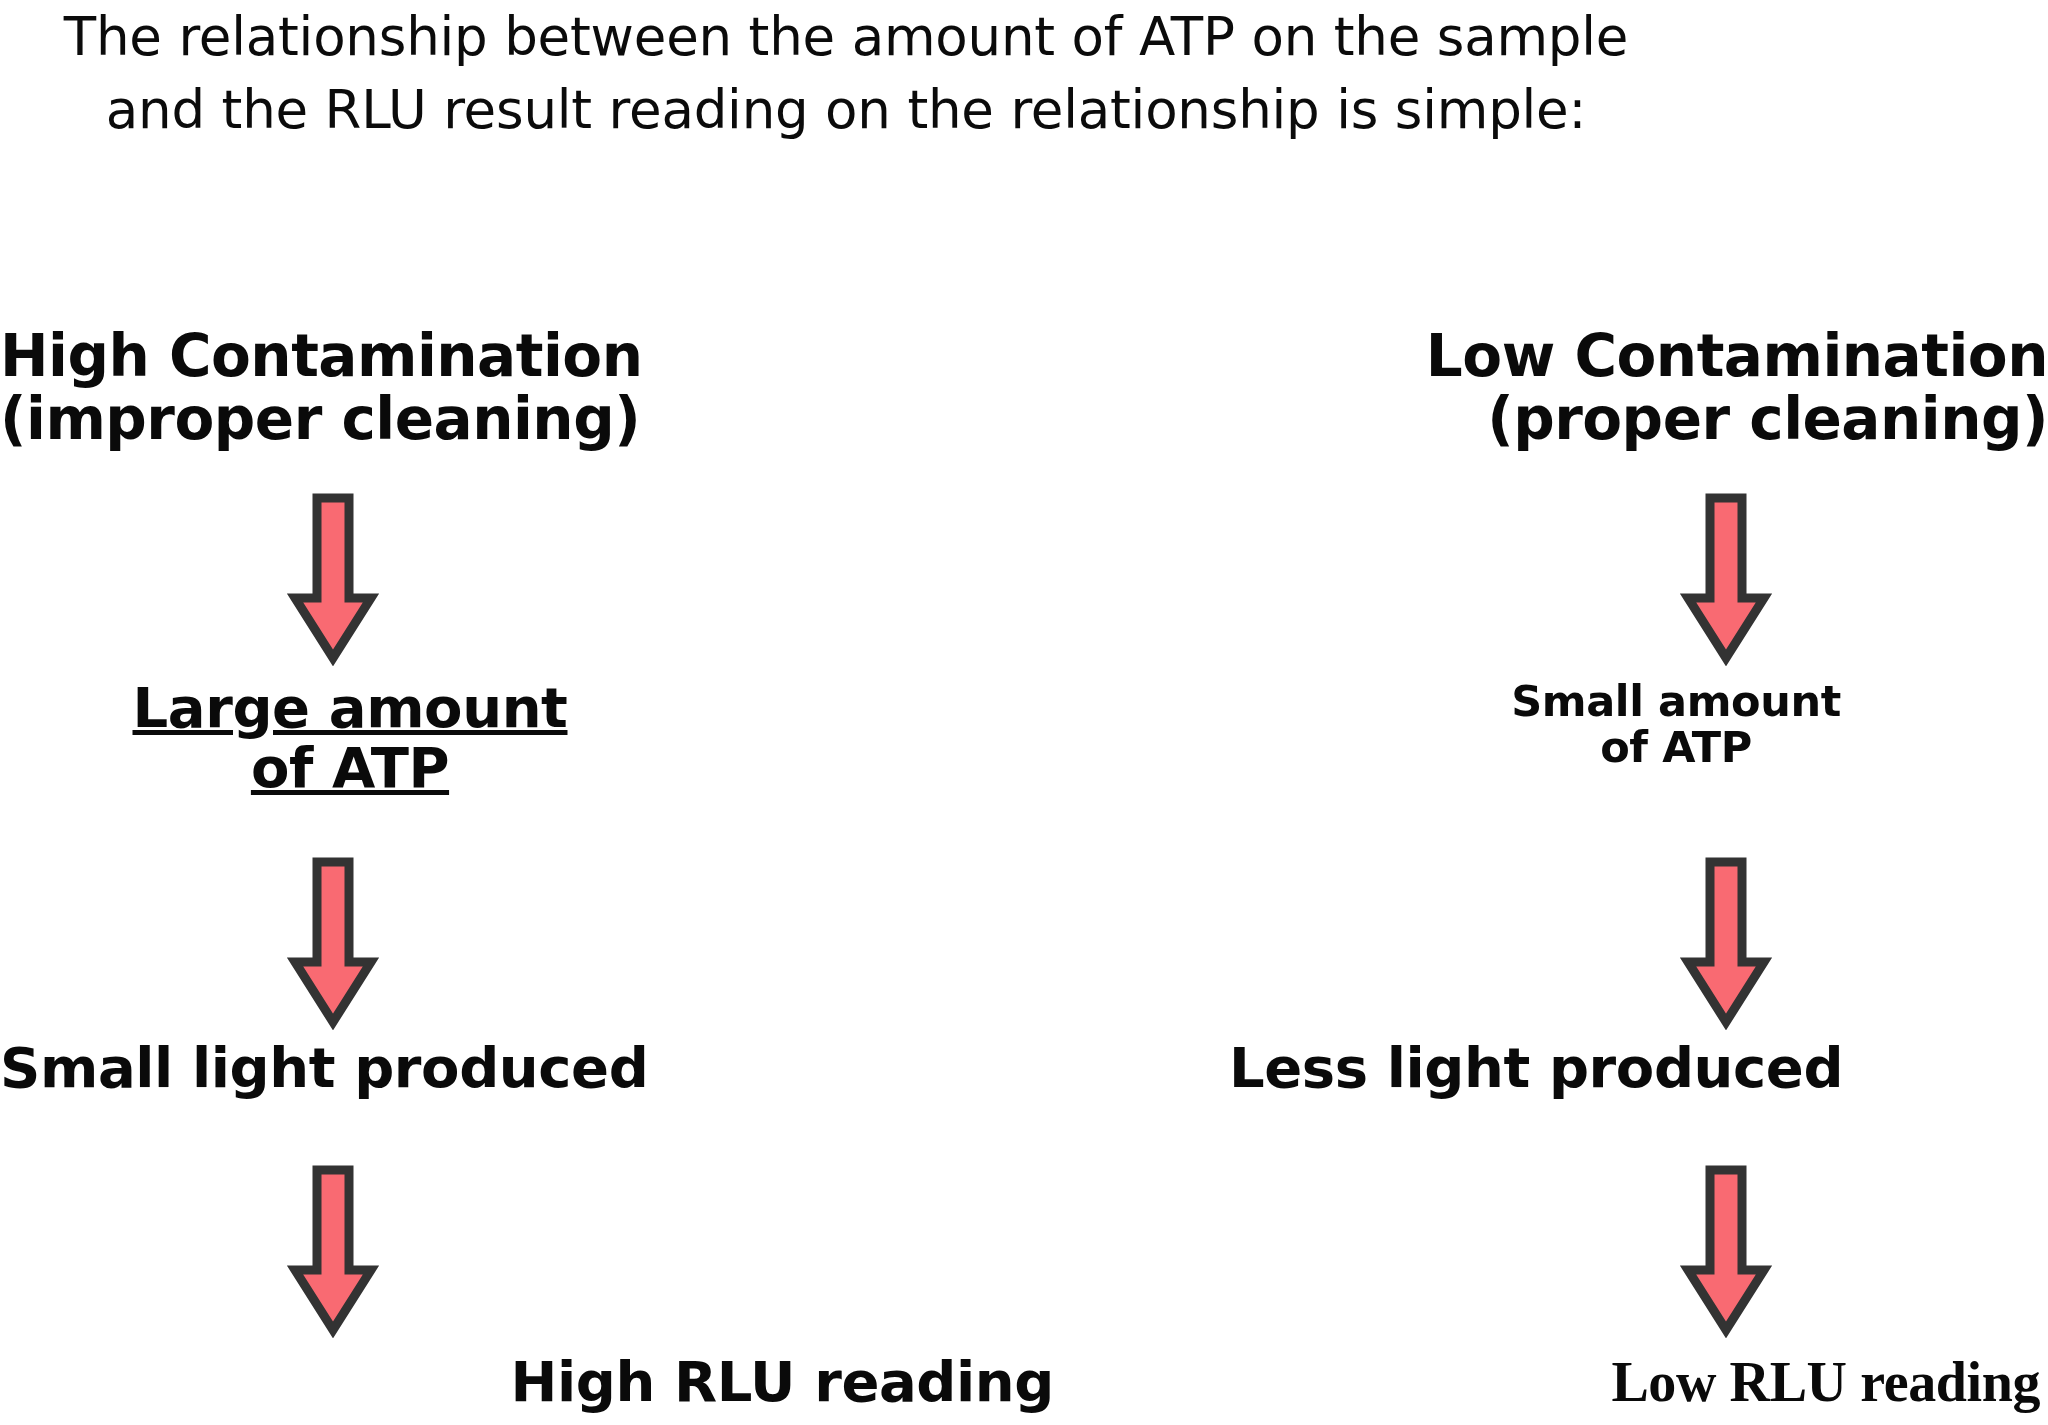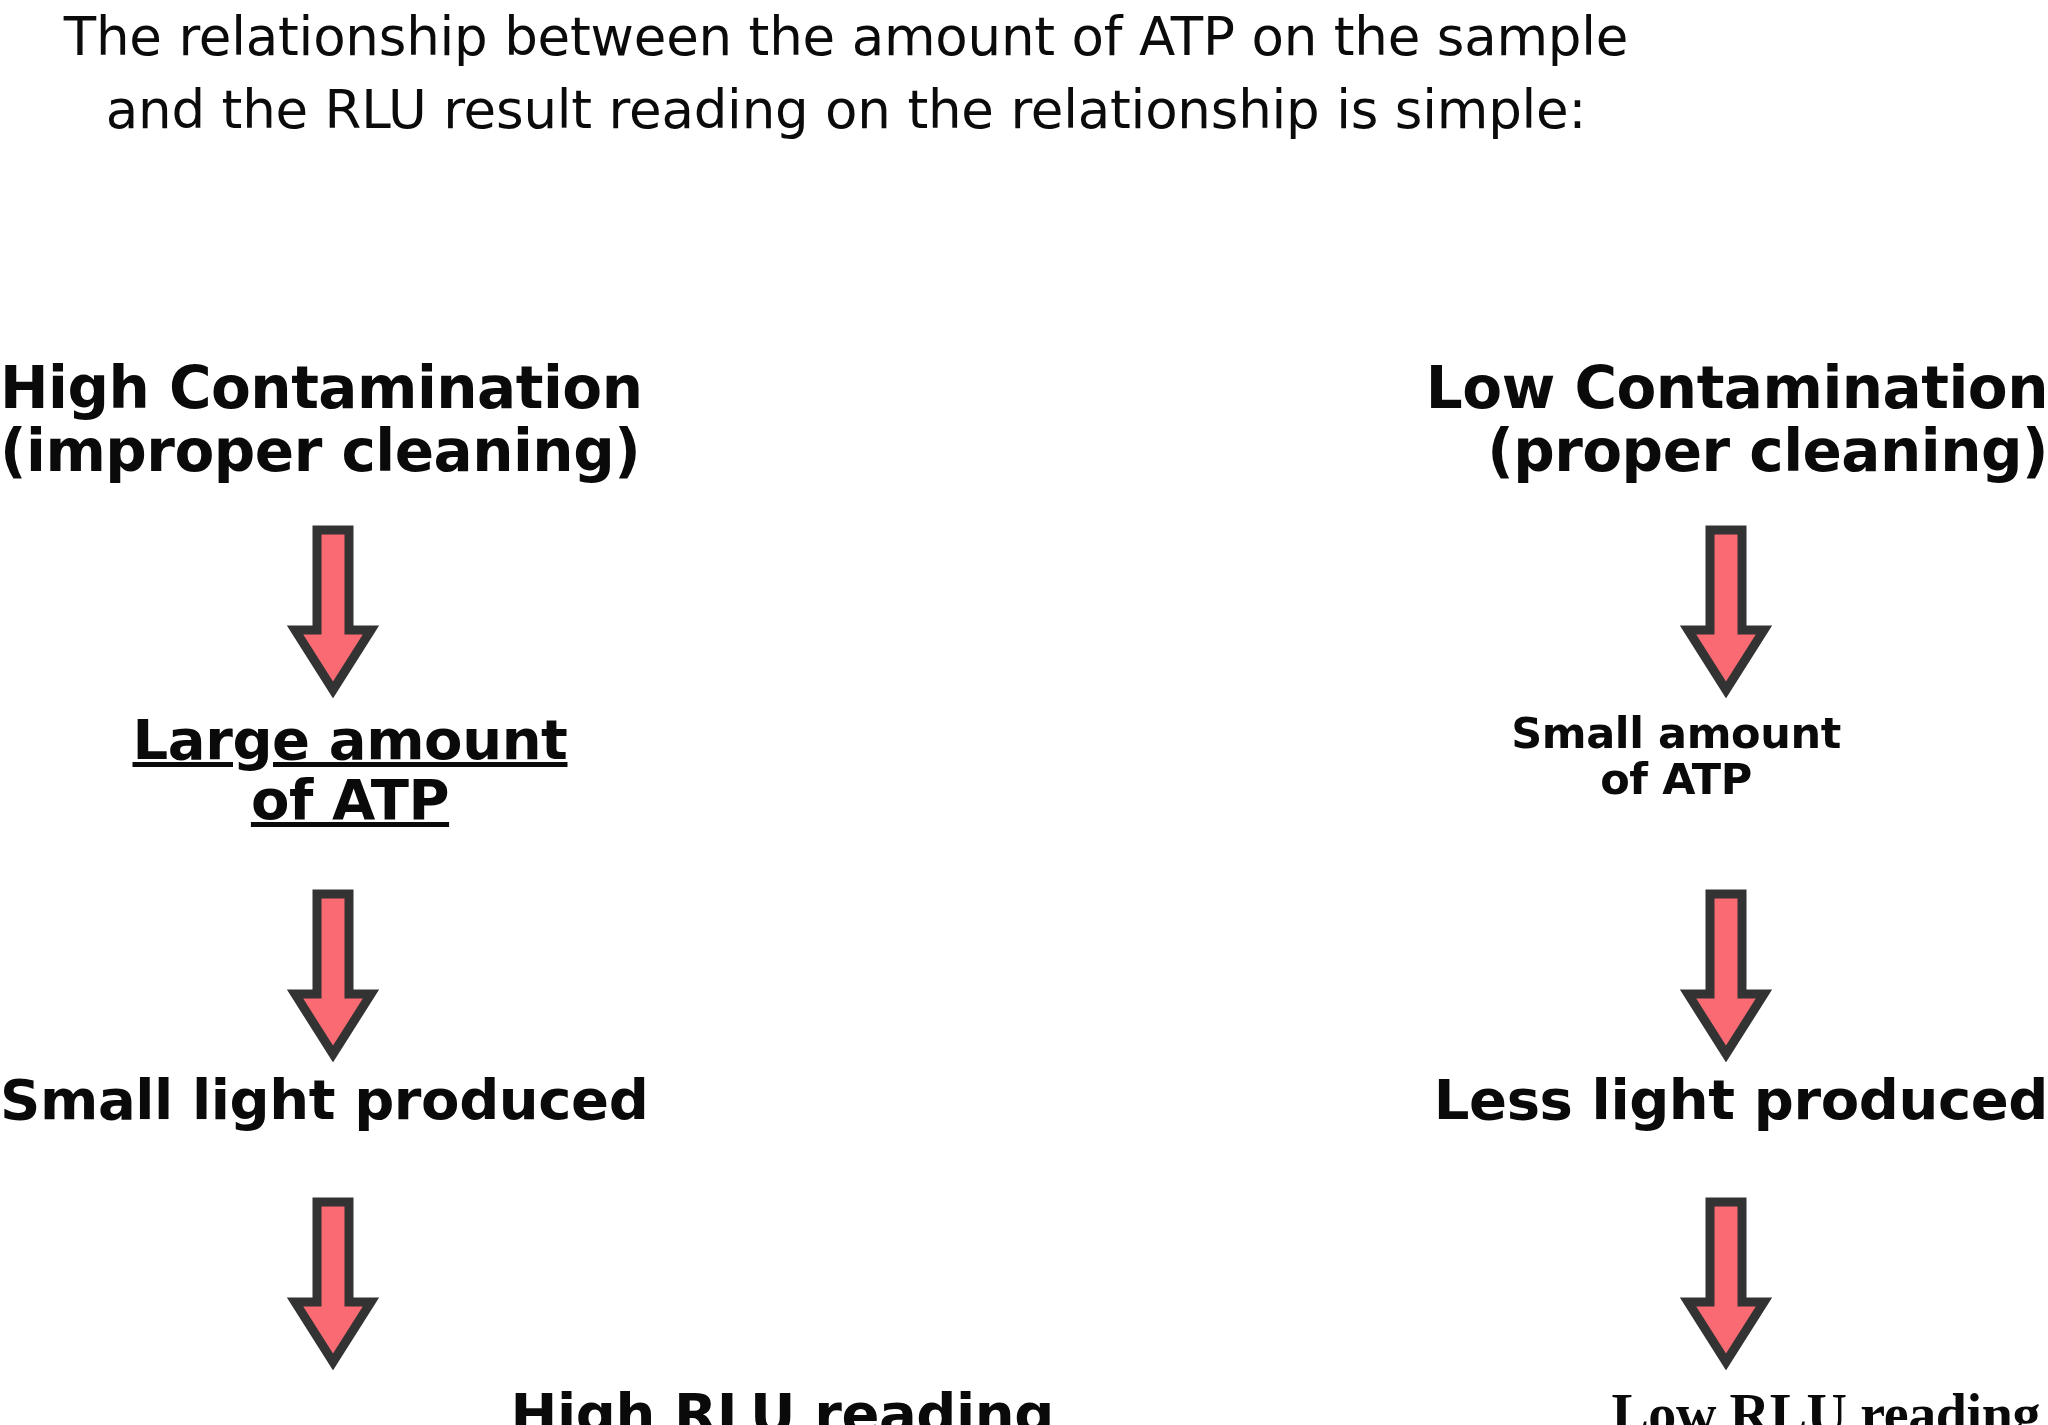--- a/index.html
+++ b/index.html
@@ -37,21 +37,20 @@
     color: #0b0b0b;
     white-space: nowrap;
   }
 
   
   .column {
     position: absolute;
     top: 0;
     width: 1024px;
     height: 1048px;
-    margin-top: 32px;
   }
   .col-left  { left: 0; }
   .col-right { left: 1024px; }
 
   .node {
     position: absolute;
     font-family: "DejaVu Sans", sans-serif;
     font-weight: 700;
     color: #0a0a0a;
     line-height: 1.08;
@@ -60,21 +59,21 @@
 
   
   .col-left  .n0 { left: 0px;   top: 325px;  width: 1024px; text-align: left;  font-size: 58px; letter-spacing: -0.5px; }
   .col-left  .n1 { left: 0px;   top: 678px;  width: 700px;  text-align: center; font-size: 56px; letter-spacing: -0.4px; text-decoration: underline; }
   .col-left  .n2 { left: 0px;   top: 1038px; width: 1024px; text-align: left;  font-size: 56px; letter-spacing: -0.4px; }
   .col-left  .n3 { left: 30px;  top: 1352px; width: 1024px; text-align: right;  font-size: 56px; letter-spacing: -0.4px; }
 
   
   .col-right .n0 { right: 0px;  top: 325px;  width: 1024px; text-align: right; font-size: 58px; letter-spacing: -0.5px; }
   .col-right .n1 { right: 0px;  top: 678px;  width: 700px;  text-align: center; font-size: 43px; letter-spacing: -0.4px; }
-  .col-right .n2 { right: 0px;  top: 1038px; width: 1024px; text-align: right; font-size: 56px; letter-spacing: -0.4px; }
+  .col-right .n2 { right: 0px;  top: 1038px; width: 1024px; text-align: center; font-size: 56px; letter-spacing: -0.4px; }
   .col-right .n3 { right: 8px;  top: 1352px; width: 1024px; text-align: right; font-size: 56px; letter-spacing: -0.4px; font-family: Liberation Serif, serif; }
   .col-right .n1 { right: 22px; }
 
   
   .arrow {
     position: absolute;
     width: 92px;
     height: 176px;
   }
   .arrow svg { display: block; width: 100%; height: 100%; }

